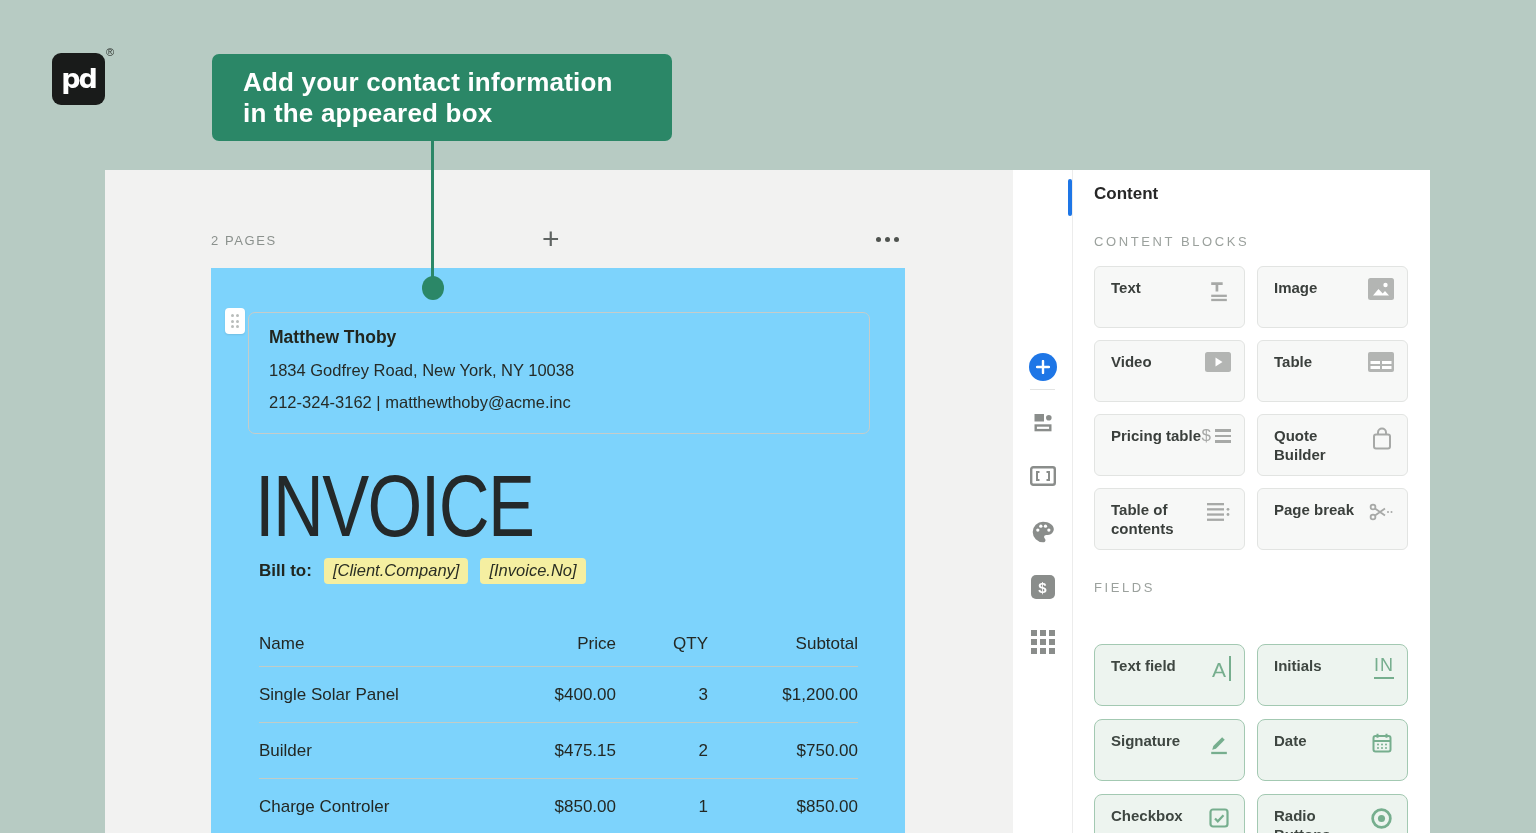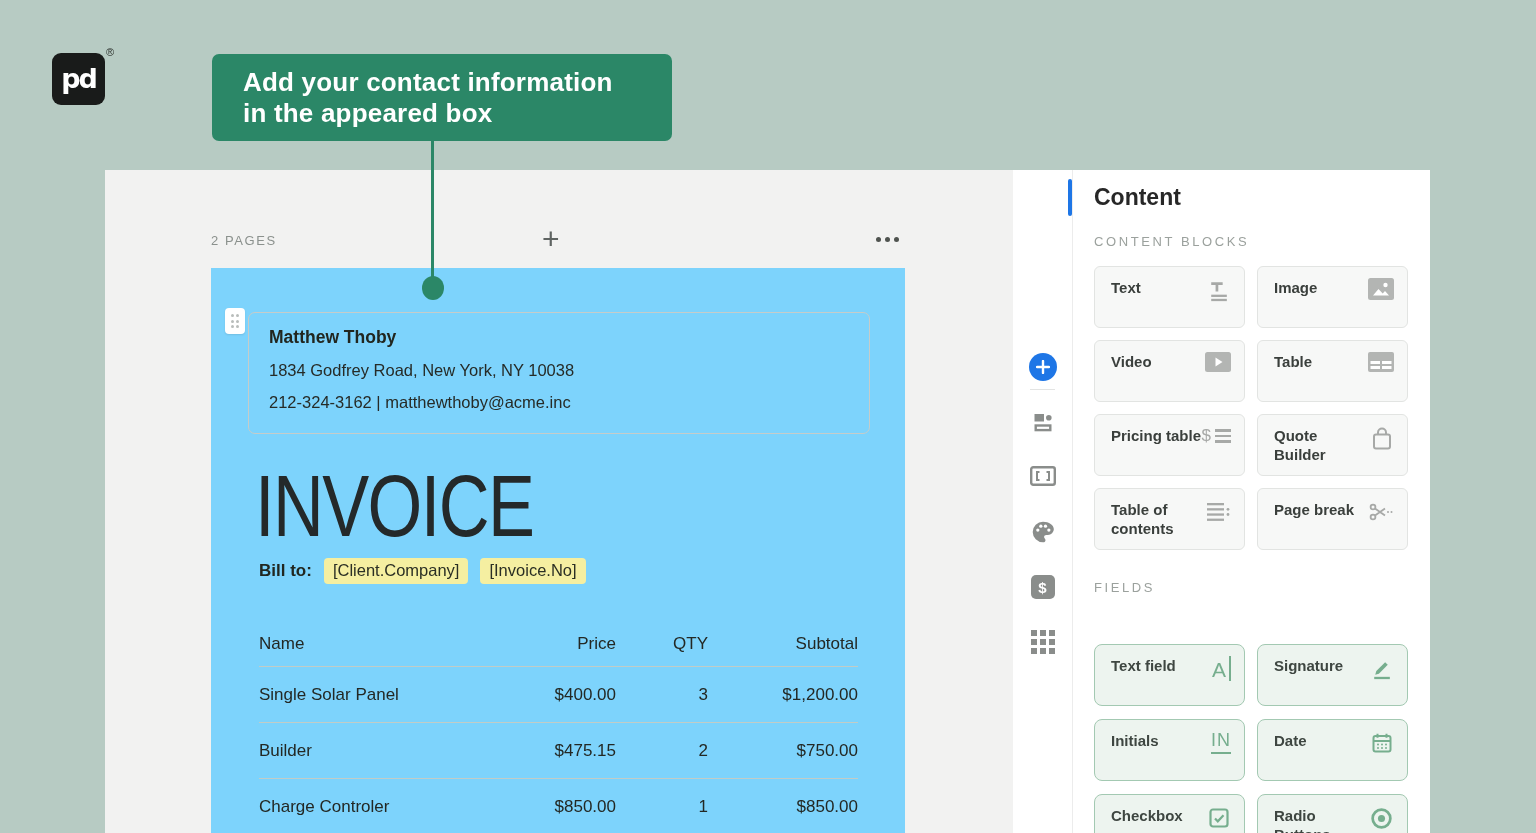--- a/index.html
+++ b/index.html
@@ -62,21 +62,21 @@
   .contact-line { font-size:16.5px; color:#262b27; margin-top:13px; }
   .invoice-title {
     left:44px; top:198px; font-size:88px; font-weight:400; color:#24292a;
     letter-spacing:-2px; line-height:80px;
     transform:scaleX(.80); transform-origin:left top; white-space:nowrap;
   }
   .bill-row { left:48px; top:290px; display:flex; align-items:center; gap:12px; }
   .bill-label { font-size:17px; font-weight:700; color:#21261f; }
   .token {
     background:#f5efa1; border-radius:4px; padding:3px 9px 4px;
-    font-size:16.5px; color:#2b2f24; cursor:pointer;
+    font-size:16.5px; color:#2b2f24; cursor:pointer;font-style:italic;
   }
   .inv-table { left:48px; top:354px; width:599px; font-size:17px; }
   .t-row {
     display:grid; grid-template-columns:1fr 115px 92px 150px;
     align-items:center; height:56px; border-top:1px solid #c2ccc6;
   }
   .t-row.head { height:44px; border-top:none; }
   .t-cell { color:#23282 4; }
   .t-cell { color:#232824; }
   .t-cell.num { text-align:right; }
@@ -96,21 +96,21 @@
     display:flex; align-items:center; justify-content:center;
   }
   .apps-grid {
     top:460px; width:24px; height:24px;
     display:grid; grid-template-columns:repeat(3,6px); grid-template-rows:repeat(3,6px); gap:3px;
   }
   .apps-grid i { background:#8a8d8b; }
 
   
   .panel { left:1072px; top:170px; width:358px; height:663px; background:#ffffff; border-left:1px solid #ececec; }
-  .panel-title { left:1094px; top:184px; font-size:23px; font-weight:700; color:#272727; }
+  .panel-title { left:1094px; top:184px; font-size:17px; font-weight:700; color:#272727; }
   .section-label { font-size:13px; letter-spacing:2.6px; color:#9ba19d; }
   .lbl-blocks { left:1094px; top:234px; }
   .lbl-fields { left:1094px; top:580px; }
   .grid2 { display:grid; grid-template-columns:151px 151px; column-gap:12px; }
   .blocks-grid { left:1094px; top:266px; row-gap:12px; }
   .fields-grid { left:1094px; top:644px; row-gap:13px; }
   .card {
     position:relative; height:62px; border-radius:6px; cursor:pointer;
     background:#f7f8f7; border:1px solid #e2e4e2; padding:11px 14px 0 16px;
   }
@@ -353,32 +353,32 @@
 
 <div class="abs grid2 fields-grid">
   <div class="card field-card">
     <div class="card-label">Text field</div>
     <span class="card-icon textfield-icon">
       <b>A</b>
         <i></i>
     </span>
   </div>
   <div class="card field-card">
+    <div class="card-label">Initials</div>
+    <span class="card-icon initials-icon">
+      <span>IN</span>
+    </span>
+  </div>
+  <div class="card field-card">
     <div class="card-label">Signature</div>
     <span class="card-icon">
       <svg width="25" height="25" viewBox="0 0 24 24" fill="#76ae8e">
         <path d="M7 14.5L15.5 6l2.5 2.5L9.5 17 6 18z"></path>
         <rect x="5" y="20" width="15" height="2.2"></rect>
       </svg>
-    </span>
-  </div>
-  <div class="card field-card">
-    <div class="card-label">Initials</div>
-    <span class="card-icon initials-icon">
-      <span>IN</span>
     </span>
   </div>
   <div class="card field-card">
     <div class="card-label">Date</div>
     <span class="card-icon">
       <svg width="24" height="24" viewBox="0 0 24 24" fill="none" stroke="#76ae8e" stroke-width="2">
         <rect x="3.5" y="5" width="17" height="15.5" rx="2"></rect>
         <path d="M7.5 2.8v4M16.5 2.8v4M3.5 10h17"></path>
         <g fill="#76ae8e" stroke="none">
           <circle cx="8" cy="13.5" r="1"></circle>

